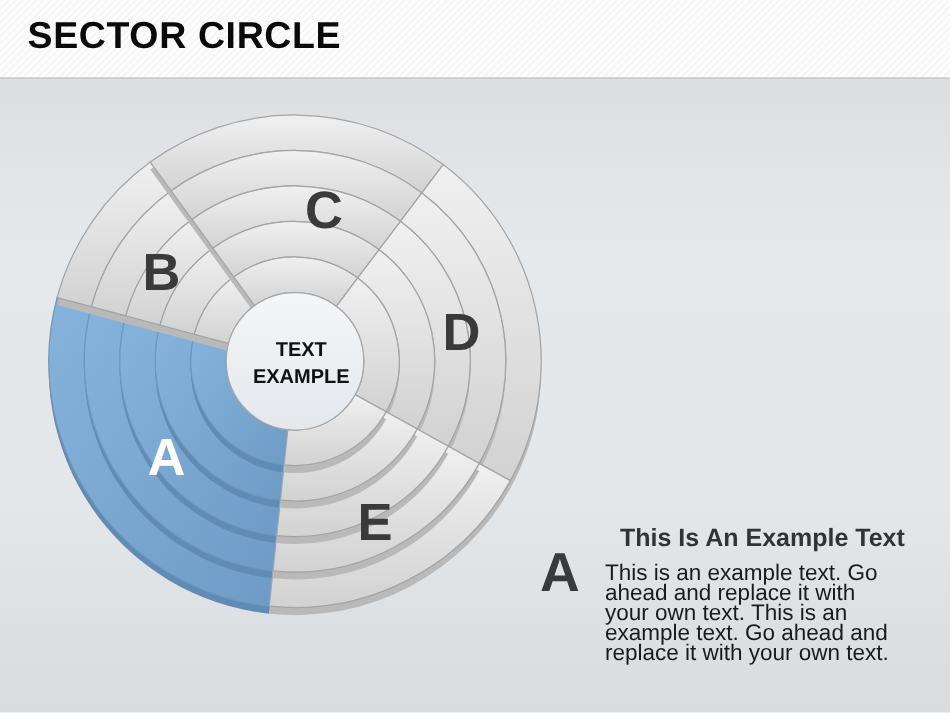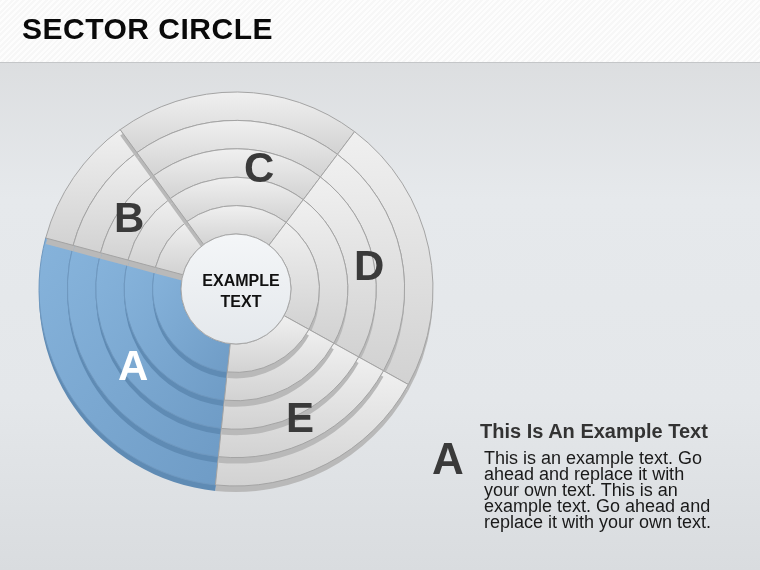--- a/index.html
+++ b/index.html
@@ -5,21 +5,21 @@
   html,body{margin:0;padding:0;}
   body{width:760px;height:570px;overflow:hidden;font-family:"Liberation Sans",sans-serif;position:relative;
     background:linear-gradient(180deg,#cfd1d3 0px,#dcdee0 60px,#e6e9ec 200px,#e4e7ea 400px,#d9dcdf 570px);}
   .header{position:absolute;left:0;top:0;width:760px;height:62px;
     background:repeating-linear-gradient(135deg,#f7f7f7 0px,#f7f7f7 2px,#fdfdfd 2px,#fdfdfd 4px);
     border-bottom:1px solid #c4c6c8;}
   .title{position:absolute;left:22px;top:12px;font-size:30px;font-weight:bold;color:#0a0a0a;letter-spacing:0.5px;}
   .diagram{position:absolute;left:0;top:0;width:760px;height:570px;}
   .desc{position:absolute;left:432px;top:420px;width:320px;}
   .desc-letter{position:absolute;left:0;top:14px;font-size:44px;font-weight:bold;color:#3a3a3a;}
-  .desc-heading{position:absolute;left:48px;top:0;font-size:20px;font-weight:bold;color:#333;white-space:nowrap;text-align:center;}
+  .desc-heading{position:absolute;left:64px;top:0;font-size:20px;font-weight:bold;color:#333;white-space:nowrap;text-align:center;}
   .desc-body{position:absolute;left:52px;top:30px;width:235px;font-size:18px;line-height:16px;color:#1a1a1a;}
   .center-label{position:absolute;left:183px;top:270px;width:116px;text-align:center;font-size:16px;font-weight:bold;color:#111;line-height:21px;}
   .sec-label{position:absolute;font-size:42px;font-weight:bold;color:#3a3a3a;}
   .sec-label.a{color:#ffffff;}
 </style>
 </head>
 <body>
 
 <div class="header">
   <div class="title">SECTOR CIRCLE</div>
@@ -89,22 +89,22 @@
       <path d="M358.6216829409433,356.9703087585365 A140.2,140.2 0 0 1 221.345109449875,428.4319697306319 L224.31371780667635,400.187547902173 A111.8,111.8 0 0 0 333.78248325818447,343.2017155435405 Z" fill="url(#gGray)" stroke="#a4a4a4" stroke-width="1"></path>
       <path d="M333.78248325818447,349.2017155435405 A111.8,111.8 0 0 1 224.31371780667635,406.187547902173 L227.2823261634777,377.943126073714 A83.4,83.4 0 0 0 308.9432835754256,335.4331223285445 Z" fill="#b9b9b9"></path>
       <path d="M333.78248325818447,343.2017155435405 A111.8,111.8 0 0 1 224.31371780667635,400.187547902173 L227.2823261634777,371.943126073714 A83.4,83.4 0 0 0 308.9432835754256,329.4331223285445 Z" fill="url(#gGray)" stroke="#a4a4a4" stroke-width="1"></path>
       <path d="M308.9432835754256,335.4331223285445 A83.4,83.4 0 0 1 227.2823261634777,377.943126073714 L230.25093452027906,349.69870424525504 A55,55 0 0 0 284.1040838926668,321.66452911354855 Z" fill="#b9b9b9"></path>
       <path d="M308.9432835754256,329.4331223285445 A83.4,83.4 0 0 1 227.2823261634777,371.943126073714 L230.25093452027906,343.69870424525504 A55,55 0 0 0 284.1040838926668,315.66452911354855 Z" fill="url(#gGray)" stroke="#a4a4a4" stroke-width="1"></path>
     </g>
   <circle cx="236" cy="289" r="55" fill="url(#gHole)" stroke="#a8a8a8" stroke-width="1"></circle>
 </svg>
 
 <div class="center-label">
+  <div>TEXT</div>
   <div>EXAMPLE</div>
-  <div>TEXT</div>
 </div>
 
 <div class="sec-label a" style="left:118px;top:342px;">A</div>
 <div class="sec-label" style="left:114px;top:194px;">B</div>
 <div class="sec-label" style="left:244px;top:144px;">C</div>
 <div class="sec-label" style="left:354px;top:242px;">D</div>
 <div class="sec-label" style="left:286px;top:394px;">E</div>
 
 <div class="desc">
   <div class="desc-letter">A</div>

